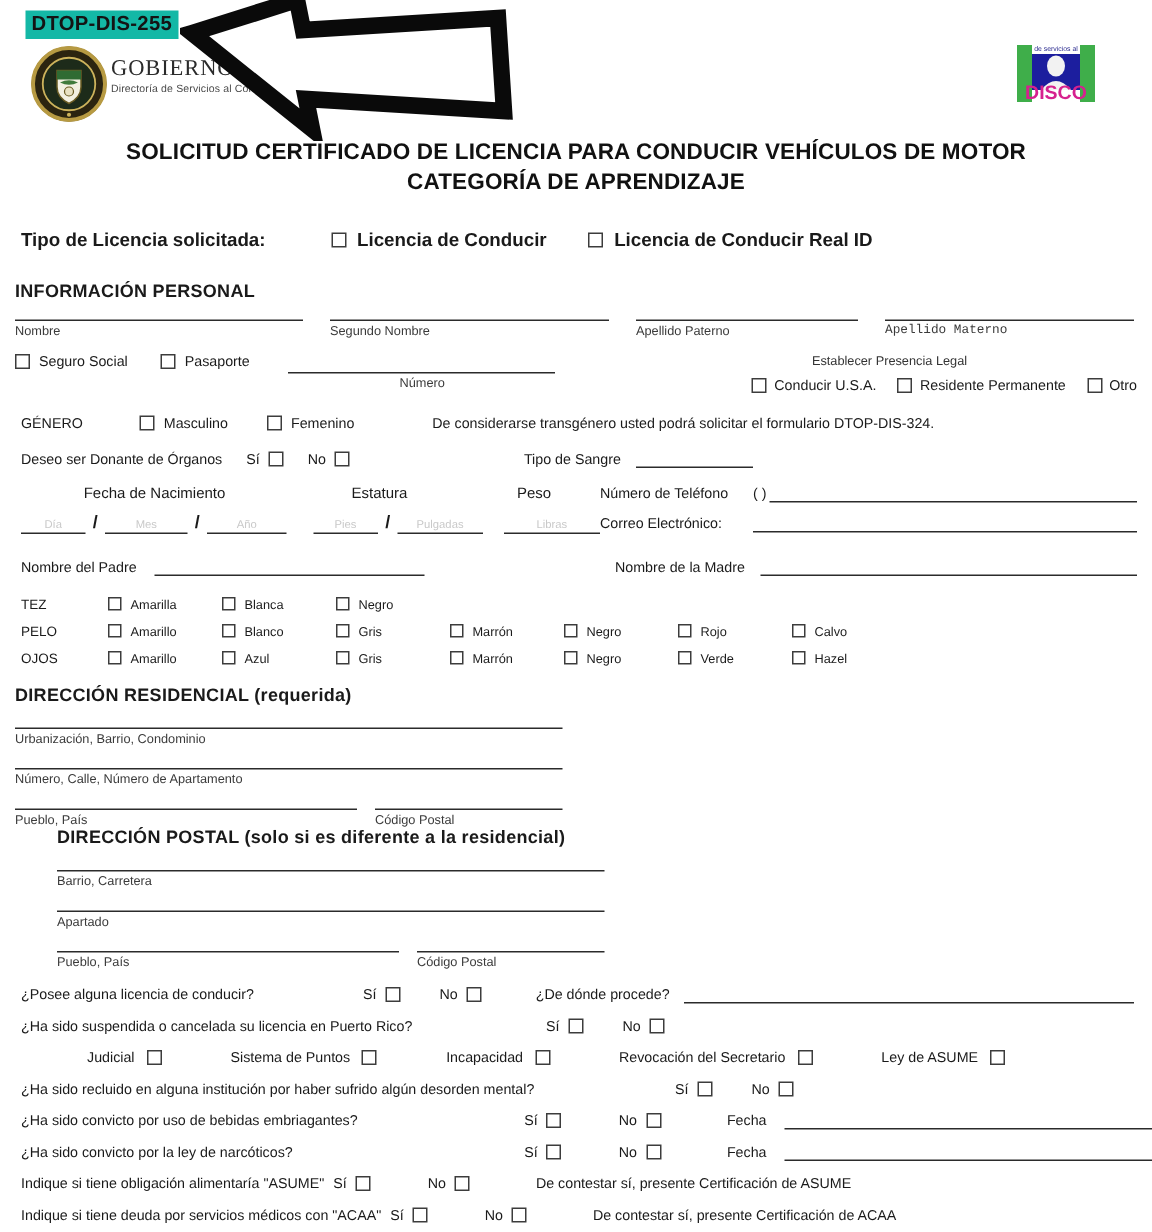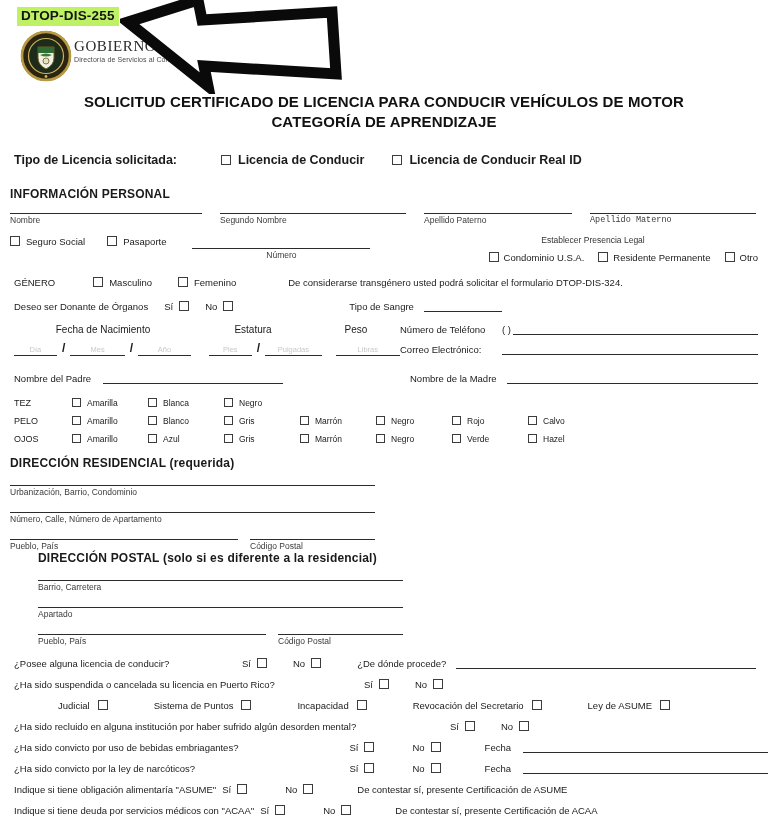--- a/index.html
+++ b/index.html
@@ -13,21 +13,21 @@
     position: relative;
   }
   .page { position: relative; width:768px; height:821px; padding: 0; }
 
   
   .header { position: relative; height: 92px; }
   .doccode {
     position: absolute; left: 17px; top: 7px;
     font-size: 13.5px; font-weight: bold; letter-spacing: .2px;
     color: #141414;
-    background: #bef264;
+    background: #14b8a6;
     padding: 2px 4px 3px 4px;
     line-height: 1;
   }
   .seal {
     position: absolute; left: 20px; top: 30px;
     width: 52px; height: 52px;
   }
   .govtext { position:absolute; left: 74px; top: 38px; }
   .govtext .g1 {
     font-family: "Liberation Serif", serif;
@@ -184,20 +184,31 @@
         <circle cx="26" cy="31" r="3" fill="#e8e2c4" stroke="#6a5c24" stroke-width=".8"></circle>
         <circle cx="26" cy="46.5" r="1.4" fill="#cdb35c"></circle>
       </svg>
     </div>
 
     <div class="govtext">
       <div class="g1">GOBIERNO DE PUERTO RICO</div>
       <div class="g2">Directoría de Servicios al Conductor</div>
     </div>
 
+    <div class="disco">
+      <svg viewBox="0 0 64 46" width="64" height="46">
+        <rect x="6" y="4" width="10" height="38" fill="#3fae4a"></rect>
+        <rect x="48" y="4" width="10" height="38" fill="#3fae4a"></rect>
+        <rect x="16" y="10" width="32" height="24" fill="#1c1e9e"></rect>
+        <ellipse cx="32" cy="18" rx="6" ry="7" fill="#f2f2f2"></ellipse>
+        <path d="M22 34 q10 -12 20 0 z" fill="#f2f2f2"></path>
+        <text x="32" y="8" font-family="Liberation Sans, sans-serif" font-size="4.6" fill="#2b2b8f" text-anchor="middle">de servicios al</text>
+        <text x="32" y="40" font-family="Liberation Sans, sans-serif" font-weight="bold" font-size="13" fill="#d6218f" text-anchor="middle">DISCO</text>
+      </svg>
+    </div>
 
     <div class="arrow-wrap">
       <svg viewBox="0 0 230 100" width="230" height="100">
         <path d="M8 28 L78 6 L82 26 L212 18 L216 80 L84 72 L88 92 Z" fill="#ffffff" stroke="#0a0a0a" stroke-width="11" stroke-linejoin="miter"></path>
       </svg>
     </div>
   </div>
 
   <div class="title">
     <span>SOLICITUD CERTIFICADO DE LICENCIA PARA CONDUCIR VEHÍCULOS DE MOTOR</span>
@@ -249,21 +260,21 @@
     <div class="numwrap">
       <div class="line"></div>
       <div class="flab">Número</div>
     </div>
 
     <div class="legal">
       <div class="cap">Establecer Presencia Legal</div>
       <div class="opts">
         <span class="o">
           <span class="cb"></span>
-          <span>Condominio U.S.A.</span>
+          <span>Conducir U.S.A.</span>
         </span>
         <span class="o">
           <span class="cb"></span>
           <span>Residente Permanente</span>
         </span>
         <span class="o">
           <span class="cb"></span>
           <span>Otro</span>
         </span>
       </div>

